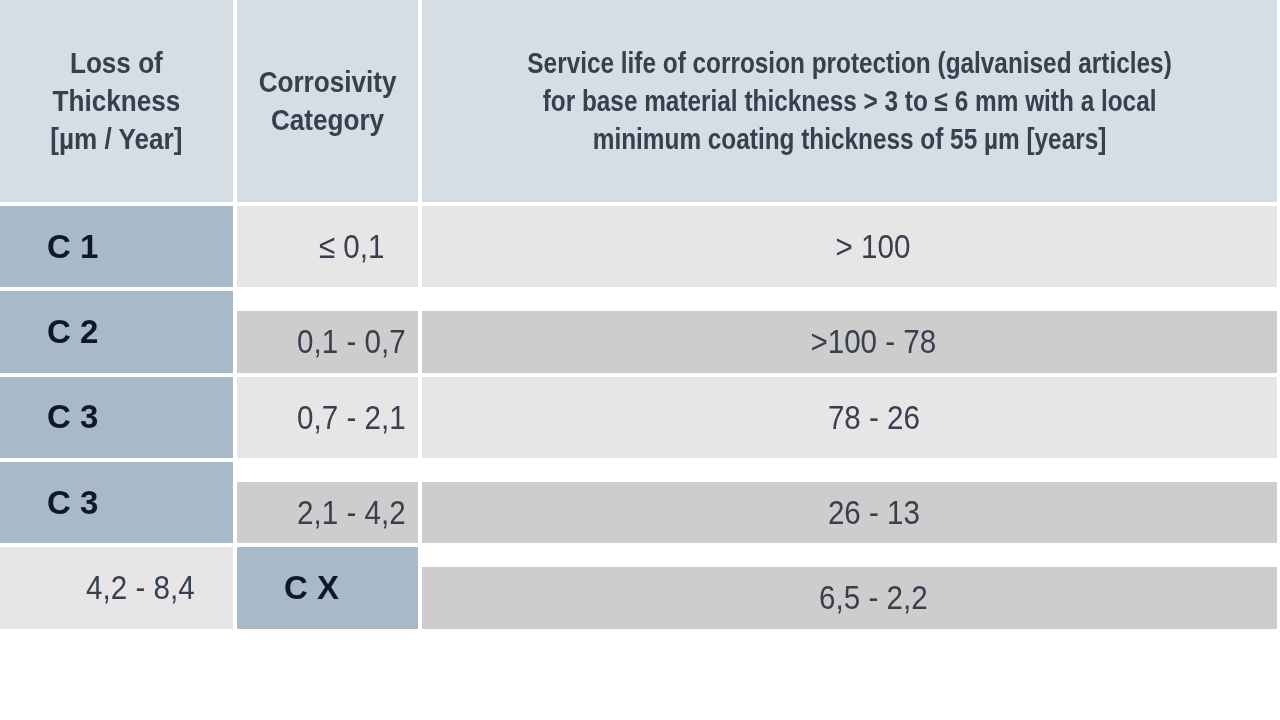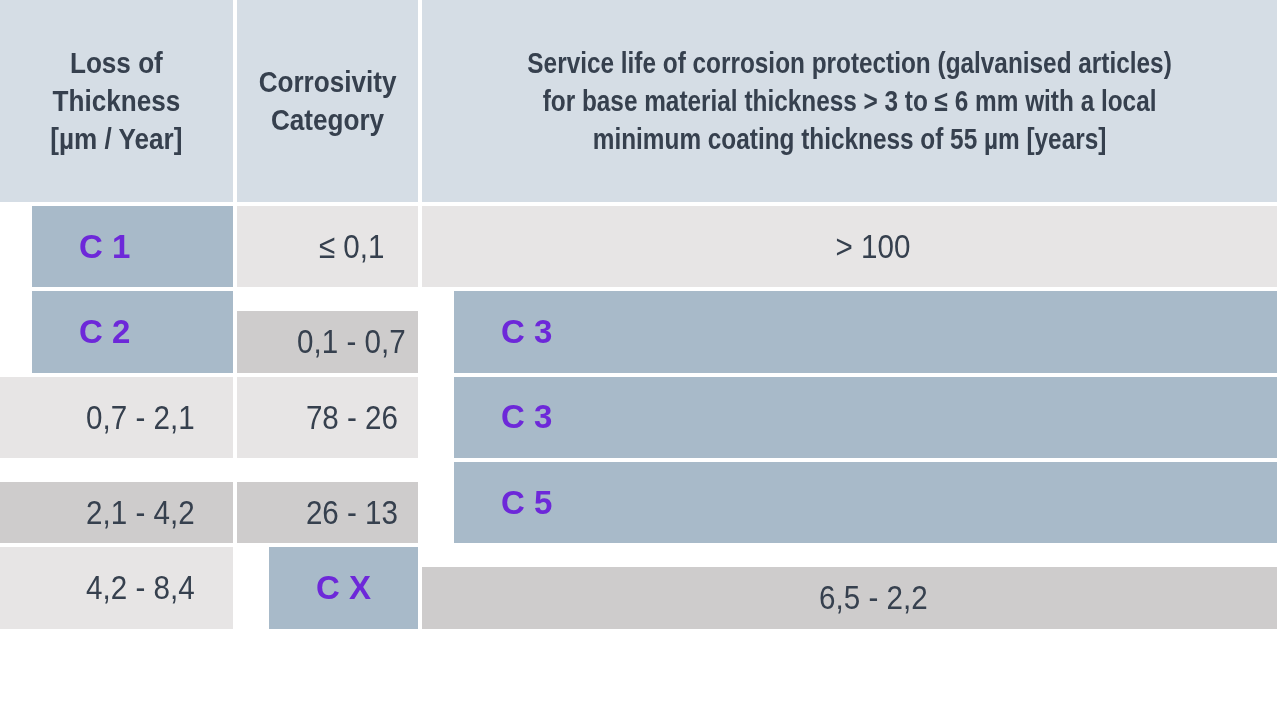--- a/index.html
+++ b/index.html
@@ -34,26 +34,25 @@
   .th .txt {
     white-space: pre-line;
     line-height: 38px;
     transform: scaleX(0.9);
     transform-origin: center;
   }
   .th-service .txt { transform: scaleX(0.84); }
   
   .cat {
     background: #a8bac9;
-    color: #6d28d9;
+    color: #0f172a;
     font-weight: bold;
     font-size: 33px;
     justify-content: flex-start;
     padding-left: 47px;
-    margin-left: 32px;
   }
   
   .val {
     color: #36404e;
     font-size: 34px;
     text-align: center;
   }
   .val .txt {
     display: inline-block;
     transform: translateX(24px) scaleX(0.87);
@@ -92,20 +91,23 @@
   <div class="cell val light">
     <span class="txt">&gt; 100</span>
   </div>
 
   <div class="cell cat">
     <span class="txt">C 2</span>
   </div>
   <div class="cell val dark">
     <span class="txt">0,1 - 0,7</span>
   </div>
+  <div class="cell val dark">
+    <span class="txt">&gt;100 - 78</span>
+  </div>
 
   <div class="cell cat">
     <span class="txt">C 3</span>
   </div>
   <div class="cell val light">
     <span class="txt">0,7 - 2,1</span>
   </div>
   <div class="cell val light">
     <span class="txt">78 - 26</span>
   </div>
@@ -113,23 +115,20 @@
   <div class="cell cat">
     <span class="txt">C 3</span>
   </div>
   <div class="cell val dark">
     <span class="txt">2,1 - 4,2</span>
   </div>
   <div class="cell val dark">
     <span class="txt">26 - 13</span>
   </div>
 
-  <div class="cell cat">
-    <span class="txt">C 5</span>
-  </div>
   <div class="cell val light">
     <span class="txt">4,2 - 8,4</span>
   </div>
 
   <div class="cell cat">
     <span class="txt">C X</span>
   </div>
   <div class="cell val dark">
     <span class="txt">6,5 - 2,2</span>
   </div>

